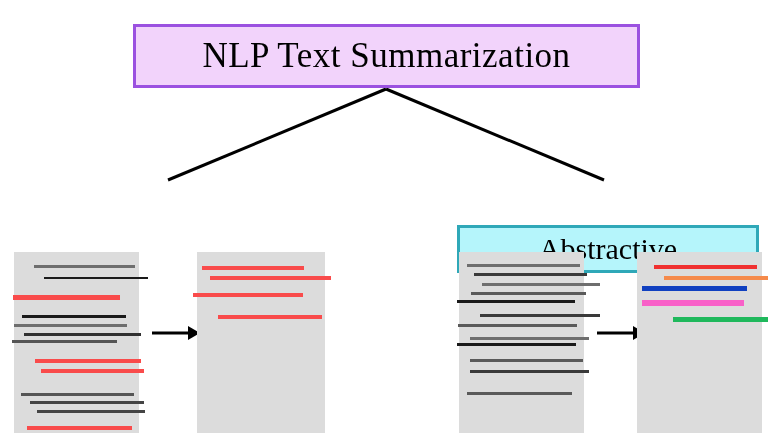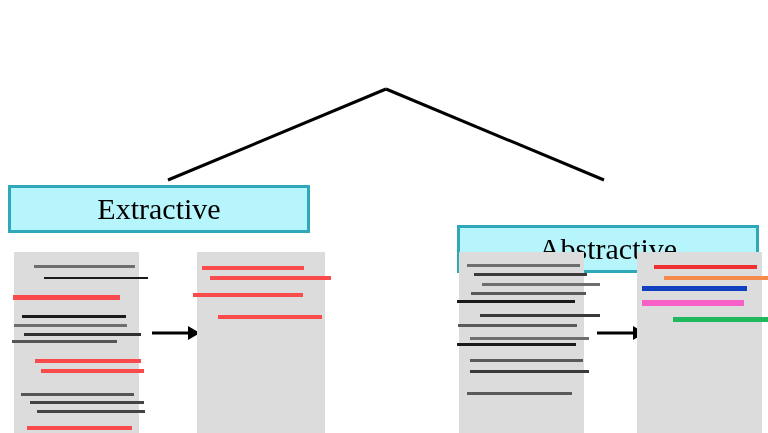--- a/index.html
+++ b/index.html
@@ -103,24 +103,24 @@
 </head>
 <body>
 
 <div id="canvas" style="background: rgb(255, 255, 255);">
 
   <svg id="connectors" viewBox="0 0 768 433" xmlns="http://www.w3.org/2000/svg">
     <line x1="386" y1="89" x2="168" y2="180" stroke="#000000" stroke-width="3"></line>
     <line x1="386" y1="89" x2="604" y2="180" stroke="#000000" stroke-width="3"></line>
   </svg>
 
+  <div class="title-box" style="background: rgb(242, 211, 251); border-color: rgb(155, 81, 224);">
+    <span class="label">NLP Text Summarization</span>
+  </div>
 
-  <div class="branch-box" id="branch-extractive" style="background: rgb(181, 245, 251); border-color: rgb(47, 168, 184);">
-    <span class="label">Extractive</span>
-  </div>
 
   <div class="branch-box" id="branch-abstractive" style="background: rgb(181, 245, 251); border-color: rgb(47, 168, 184);">
     <span class="label">Abstractive</span>
   </div>
 
   <div class="doc-panel" id="doc-extractive-in" style="background: rgb(220, 220, 220);">
     <div class="doc-lines">
         <div class="text-line" style="left: 20px; top: 13px; width: 101px; height: 3px; background: rgb(110, 110, 110);"></div>
         <div class="text-line" style="left: 30px; top: 25px; width: 104px; height: 2px; background: rgb(26, 26, 26);"></div>
         <div class="text-line" style="left: -1px; top: 43px; width: 107px; height: 5px; background: rgb(249, 75, 75);"></div>

